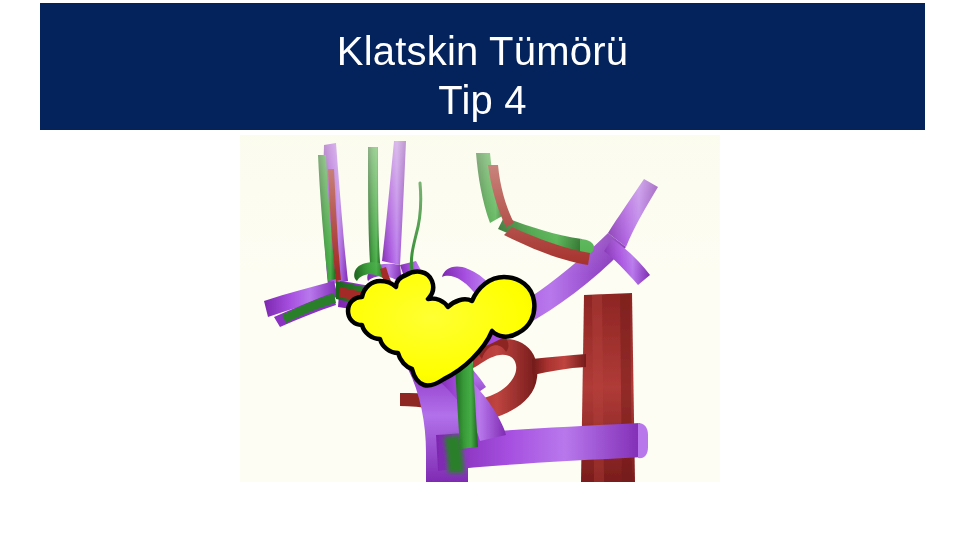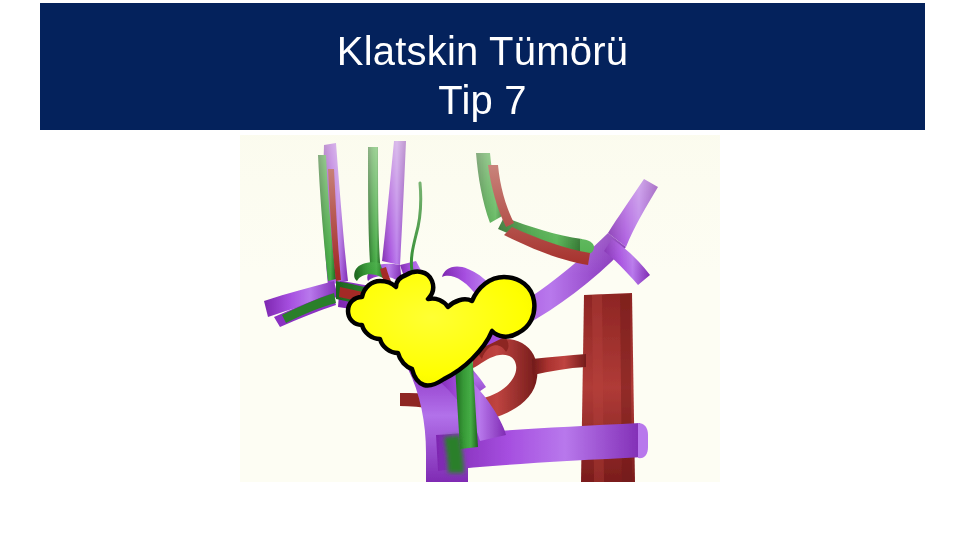--- a/index.html
+++ b/index.html
@@ -64,21 +64,21 @@
     left: 0; top: 0; right: 0; height: 40%;
     background: linear-gradient(180deg, rgba(250,250,235,0.55), rgba(255,255,255,0));
     pointer-events: none;
   }
 </style>
 </head>
 <body>
 
 <div id="title-banner">
   <div class="title-line">Klatskin Tümörü</div>
-  <div class="title-line">Tip 7</div>
+  <div class="title-line">Tip 4</div>
 </div>
 
 <div id="illustration">
   <svg viewBox="0 0 480 347" xmlns="http://www.w3.org/2000/svg">
     <defs>
       <linearGradient id="gPurple" x1="0" y1="0" x2="1" y2="0">
         <stop offset="0%" stop-color="#7d27b0"></stop>
         <stop offset="35%" stop-color="#a64fe0"></stop>
         <stop offset="62%" stop-color="#b878ec"></stop>
         <stop offset="100%" stop-color="#7f2bb3"></stop>

